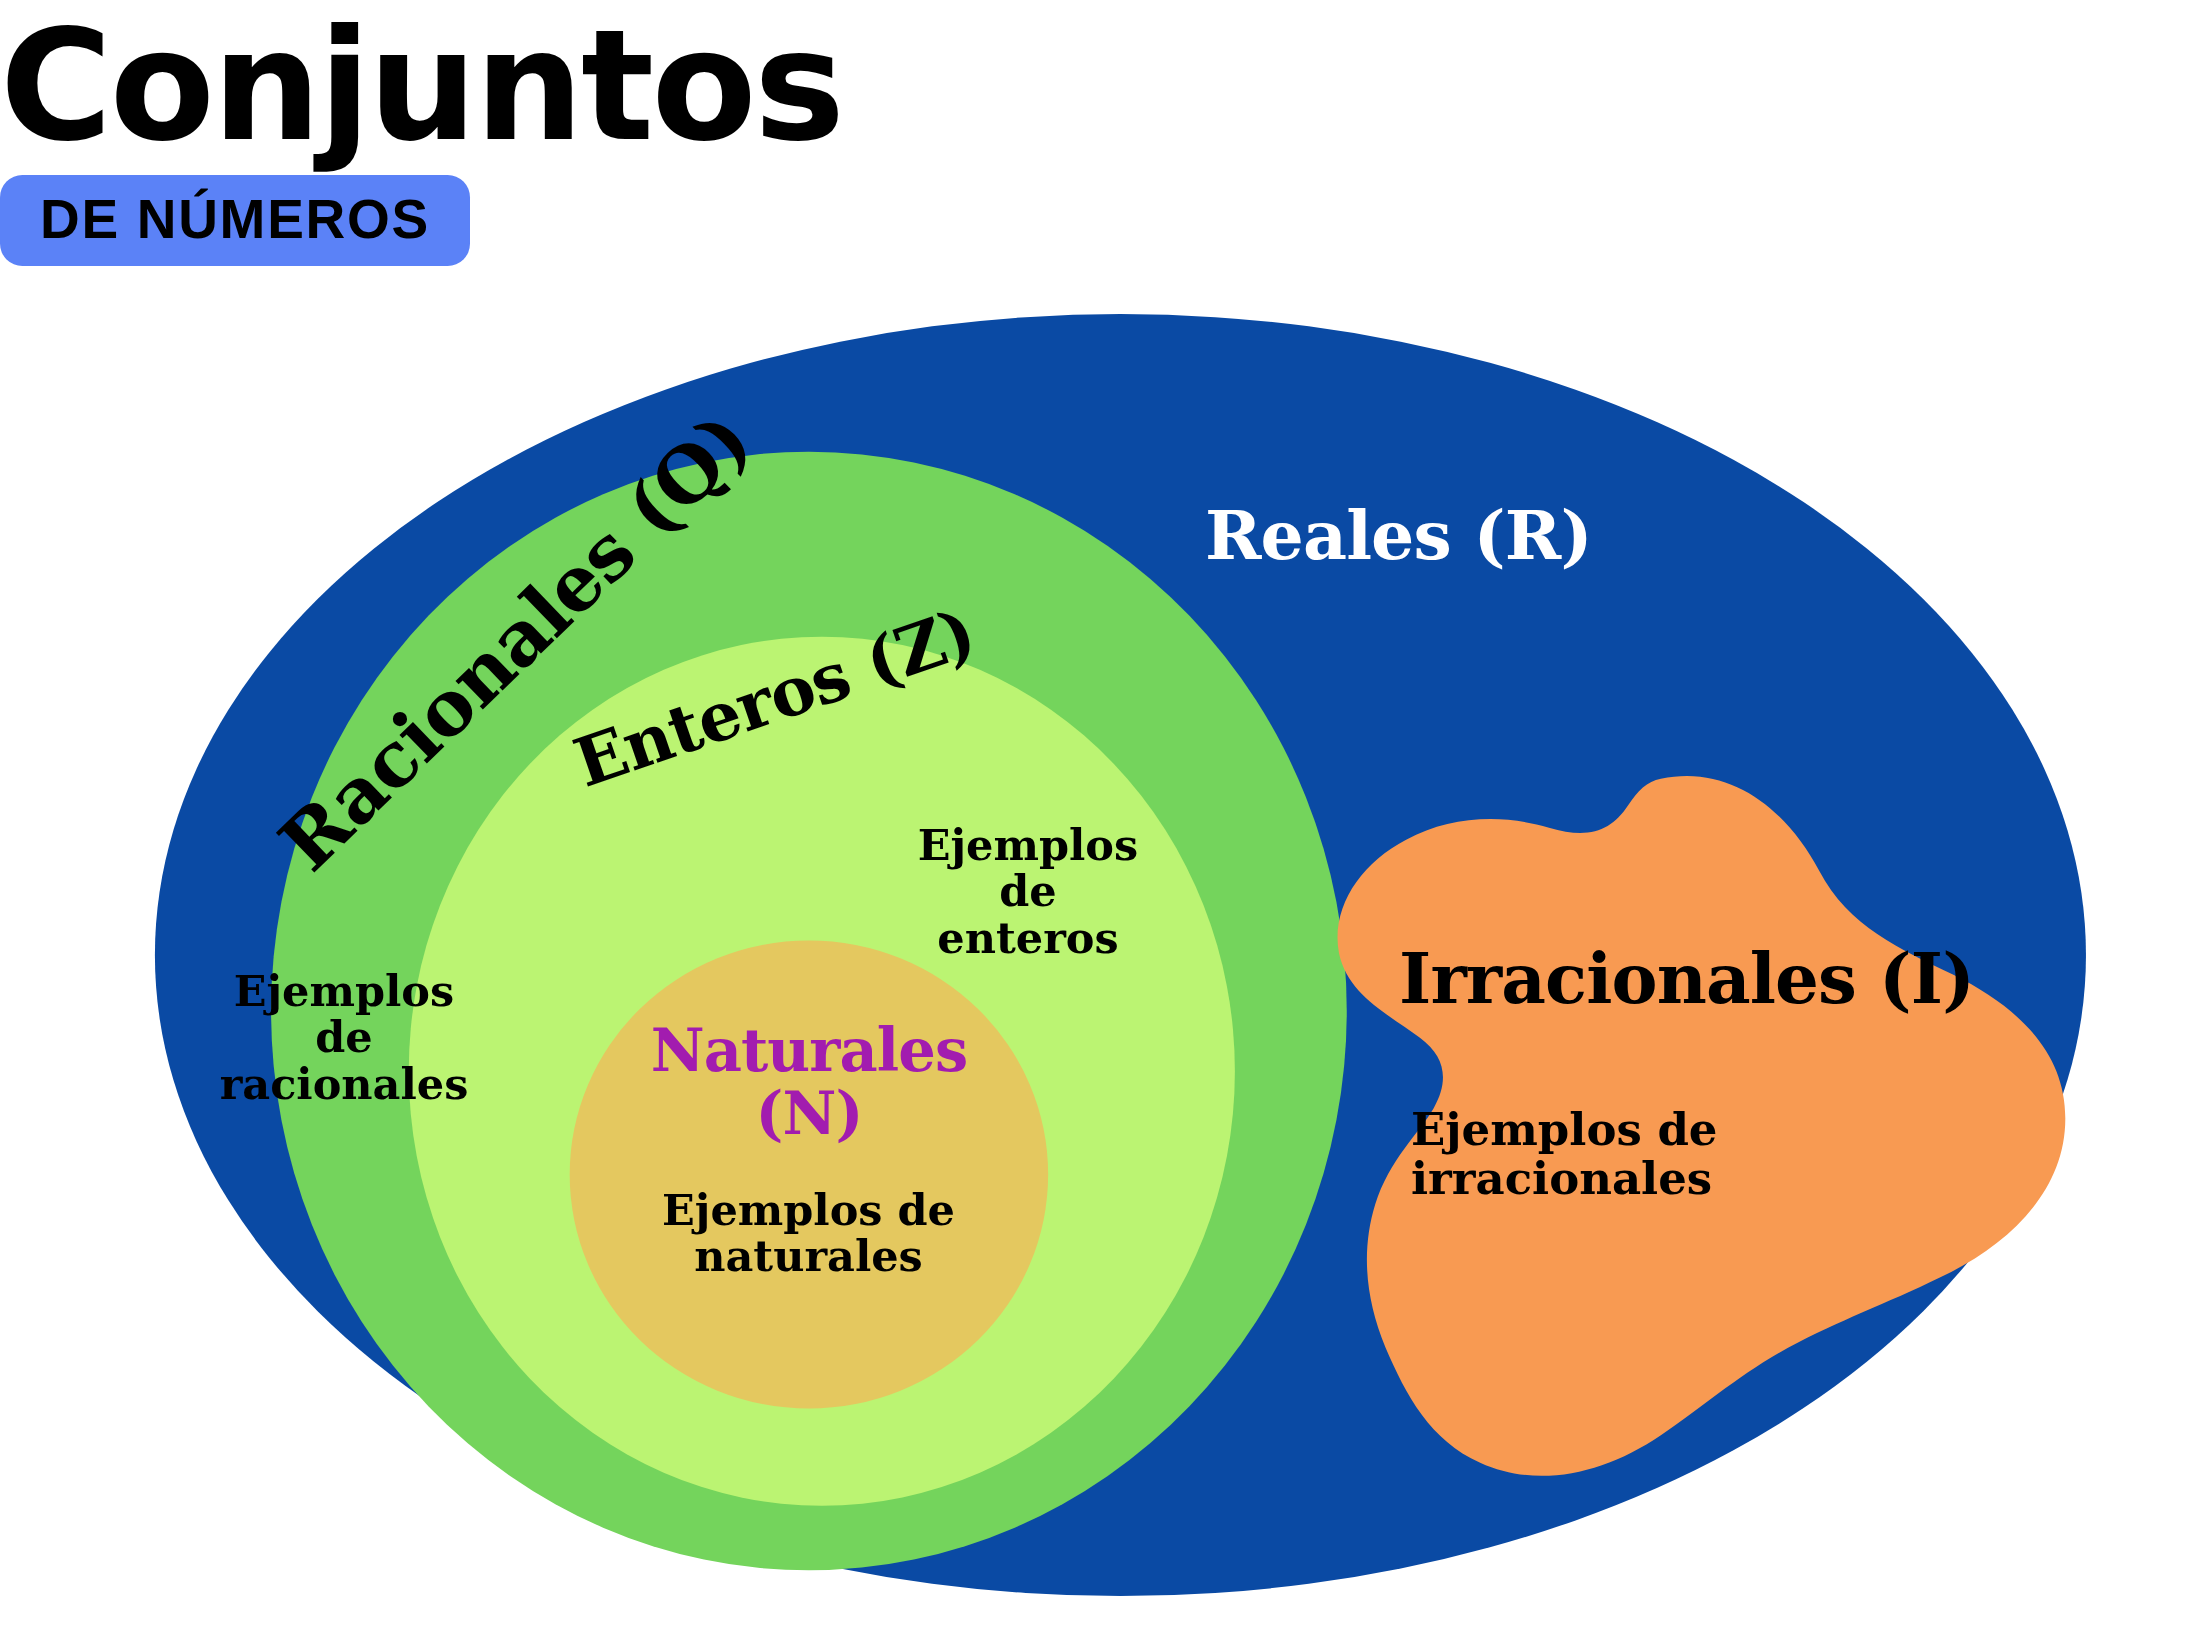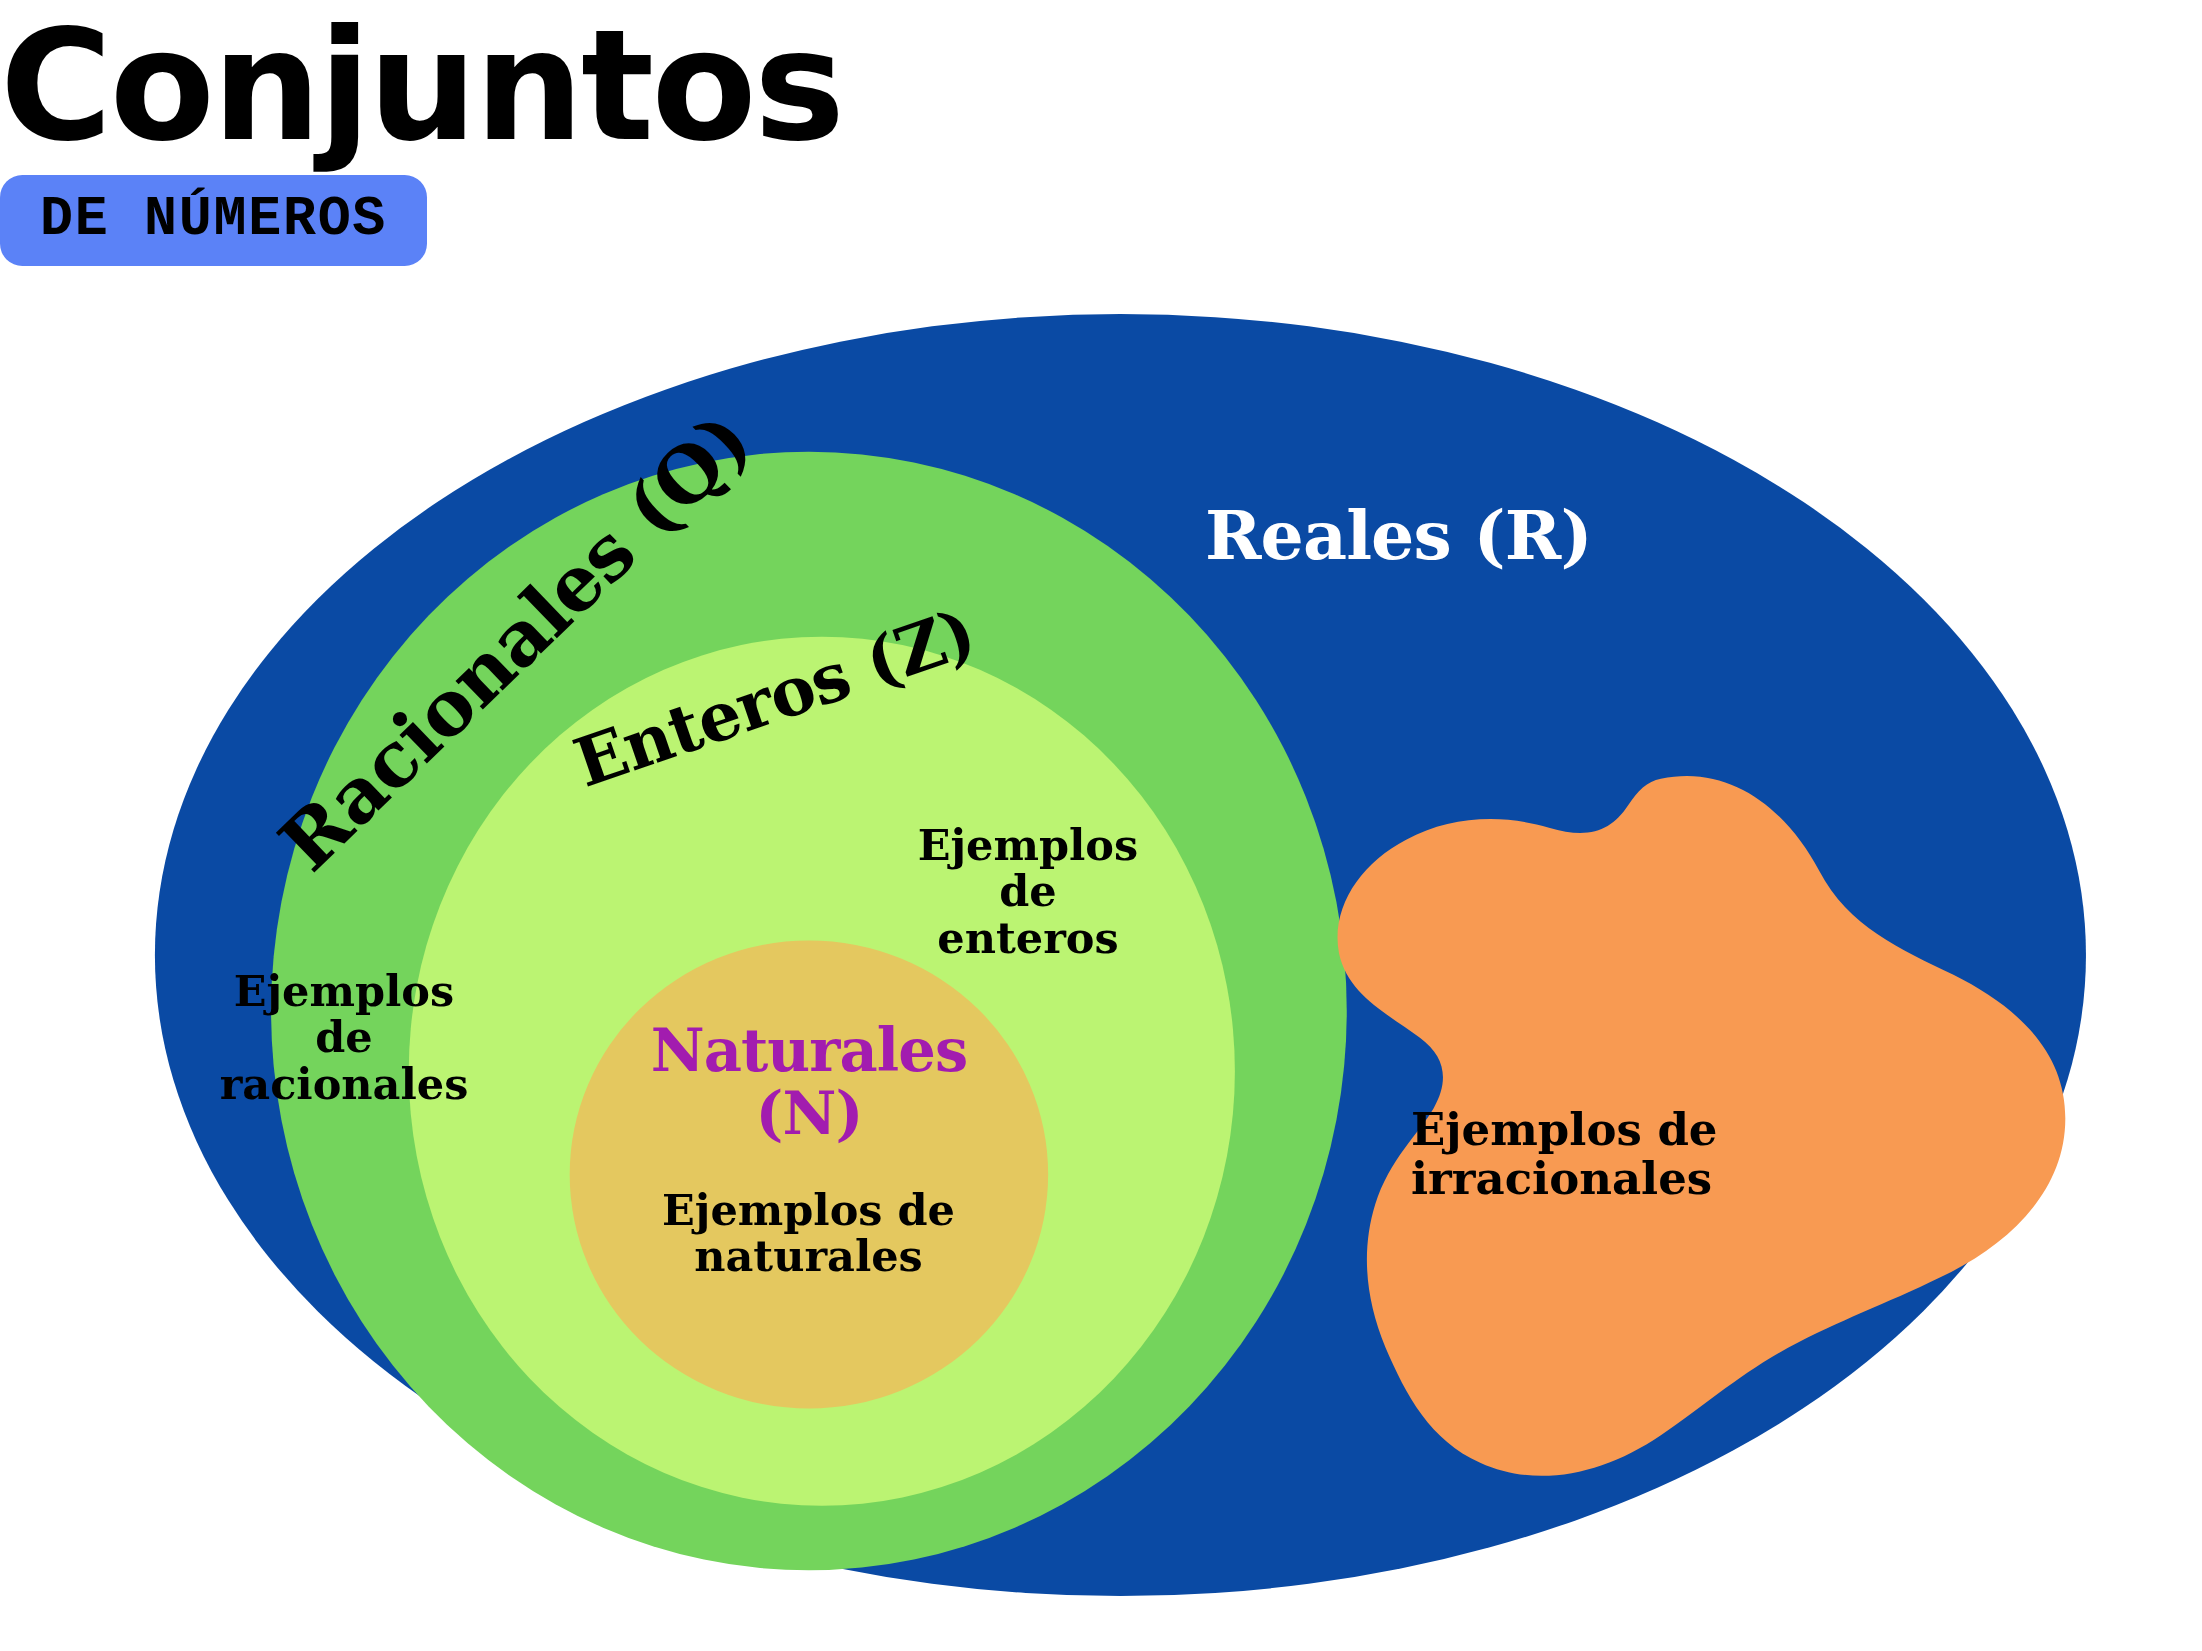--- a/index.html
+++ b/index.html
@@ -40,21 +40,21 @@
     margin: 0;
     padding-top: 10.3px;
     -webkit-font-smoothing: antialiased;
   }
   #subtitle-badge {
     display: inline-block;
     margin-top: 12px;
     padding: 17px 40px 19px 40px;
     border-radius: 22.4px;
     background: #5b82f7;
-    font-family: Liberation Mono, monospace;
+    font-family: Liberation Sans, sans-serif;
     font-weight: 700;
     font-size: 55px;
     line-height: 1.0;
     letter-spacing: 1.7px;
     color: #000000;
   }
 
   
   #diagram {
     position: absolute;
@@ -199,20 +199,21 @@
   </svg>
 
   <div class="lbl" id="label-reales" style="color: rgb(255, 255, 255);">Reales (R)</div>
 
   <div class="lbl" id="label-racionales" style="color: rgb(0, 0, 0);">Racionales (Q)</div>
 
   <div class="lbl" id="label-enteros" style="color: rgb(0, 0, 0);">Enteros (Z)</div>
 
   <div class="lbl" id="label-naturales" style="color: #a21caf;">Naturales (N)</div>
 
+  <div class="lbl" id="label-irracionales" style="color: rgb(0, 0, 0);">Irracionales (I)</div>
 
   <div class="ex" id="examples-racionales">Ejemplos
 de
 racionales</div>
 
   <div class="ex" id="examples-enteros">Ejemplos
 de
 enteros</div>
 
   <div class="ex" id="examples-naturales">Ejemplos de

